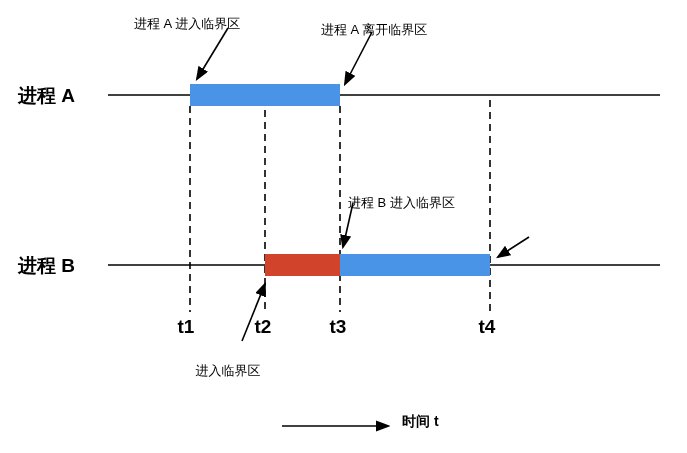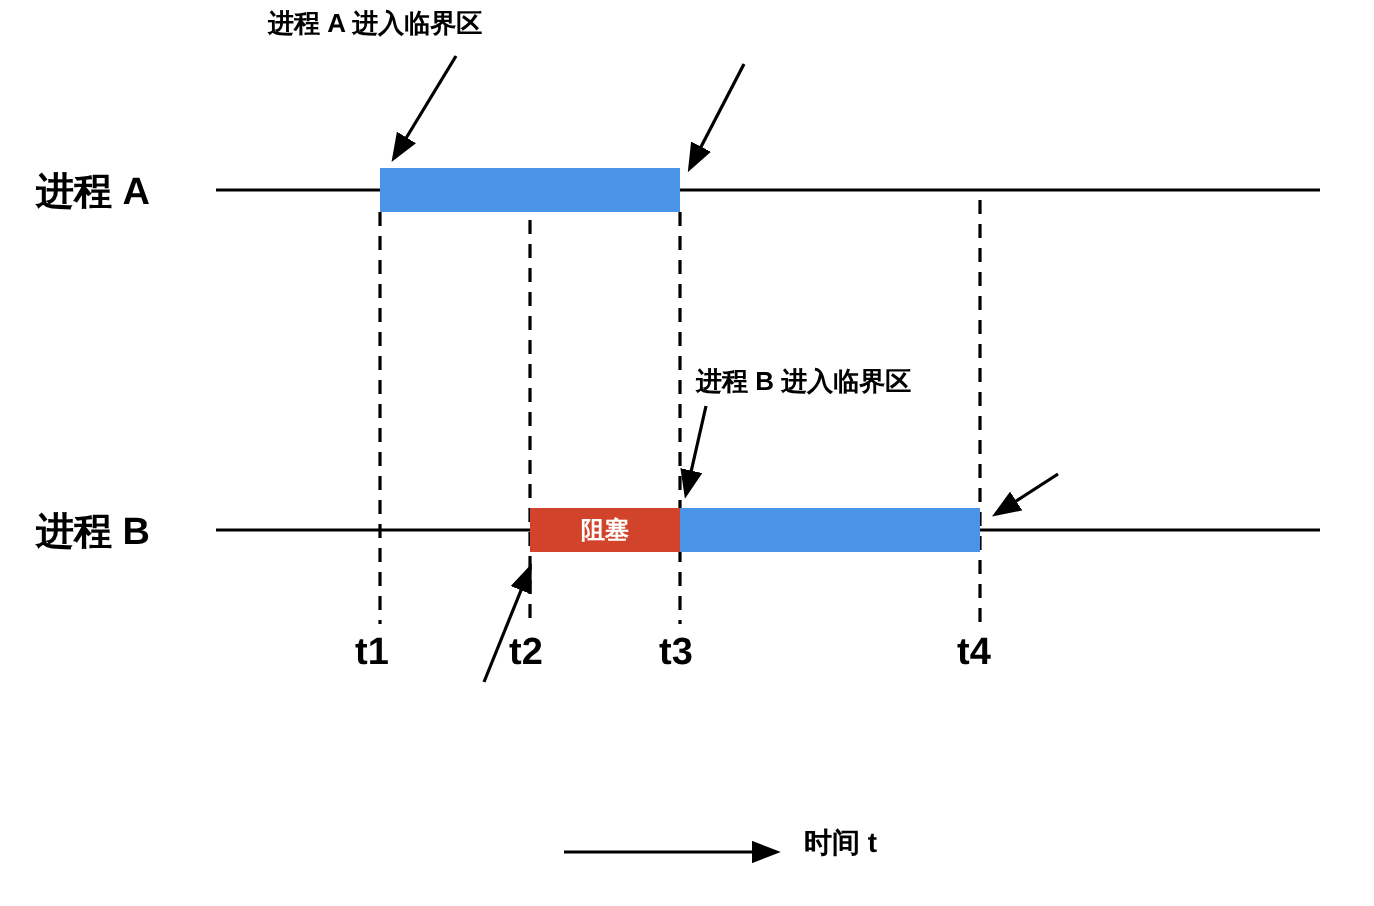--- a/index.html
+++ b/index.html
@@ -37,21 +37,22 @@
   .label {
     position: absolute;
     white-space: nowrap;
   }
   .process {
     font-size: 19px;
     font-weight: bold;
   }
   .ann {
     font-size: 13px;
-    font-weight: bold;
+    font-weight: normal;
+    margin-top: 12px;
   }
   .attempt {
     position: absolute;
     width: 130px;
     text-align: center;
     line-height: 23px;
   }
   .blocked {
     position: absolute;
     left: 265px;
@@ -106,26 +107,27 @@
     <line class="arrow" x1="529" y1="237" x2="498" y2="257" marker-end="url(#arrowhead)"></line>
     <line class="arrow" x1="242" y1="341" x2="265" y2="284" marker-end="url(#arrowhead)"></line>
 
     <line class="arrow" x1="282" y1="426" x2="388" y2="426" marker-end="url(#arrowhead)"></line>
   </svg>
 
   <div class="label process" style="left:18px; top:83px;">进程 A</div>
   <div class="label process" style="left:18px; top:253px;">进程 B</div>
 
   <div class="label ann" style="left:134px; top:3px;">进程 A 进入临界区</div>
+  <div class="label ann" style="left:321px; top:9px;">进程 A 离开临界区</div>
   <div class="label ann" style="left:348px; top:182px;">进程 B 进入临界区</div>
 
   <div class="attempt" style="left:163px; top:347px;">
+    <div class="ann">进入临界区</div>
   </div>
 
-  <div class="blocked">阻塞</div>
 
   <div class="tick" style="left:186px; top:316px;">t1</div>
   <div class="tick" style="left:263px; top:316px;">t2</div>
   <div class="tick" style="left:338px; top:316px;">t3</div>
   <div class="tick" style="left:487px; top:316px;">t4</div>
 
   <div class="label axis" style="left:402px; top:413px;">时间 t</div>
 
 </div>
 

